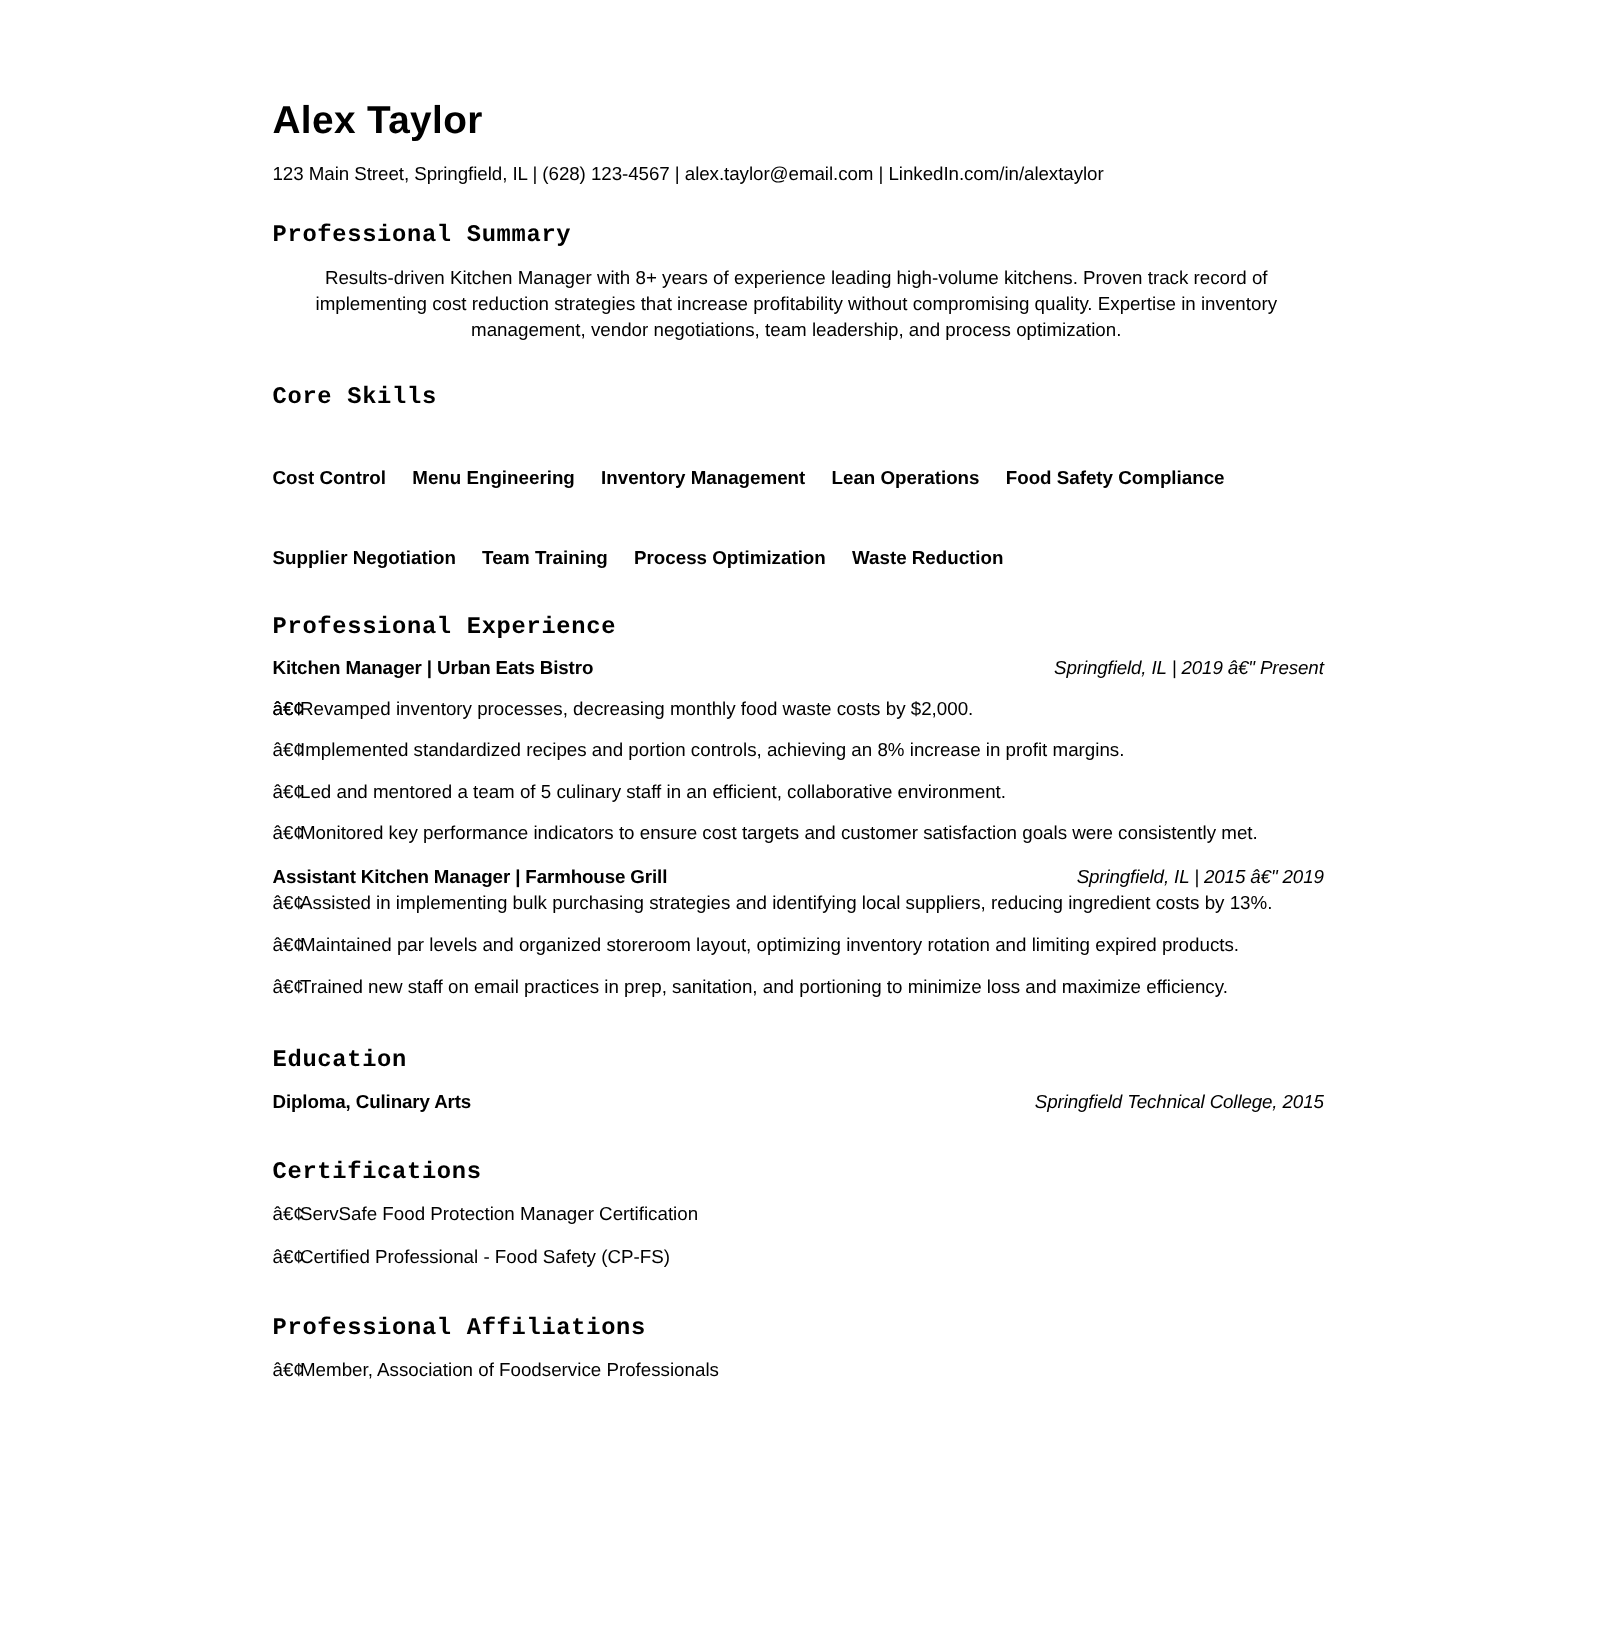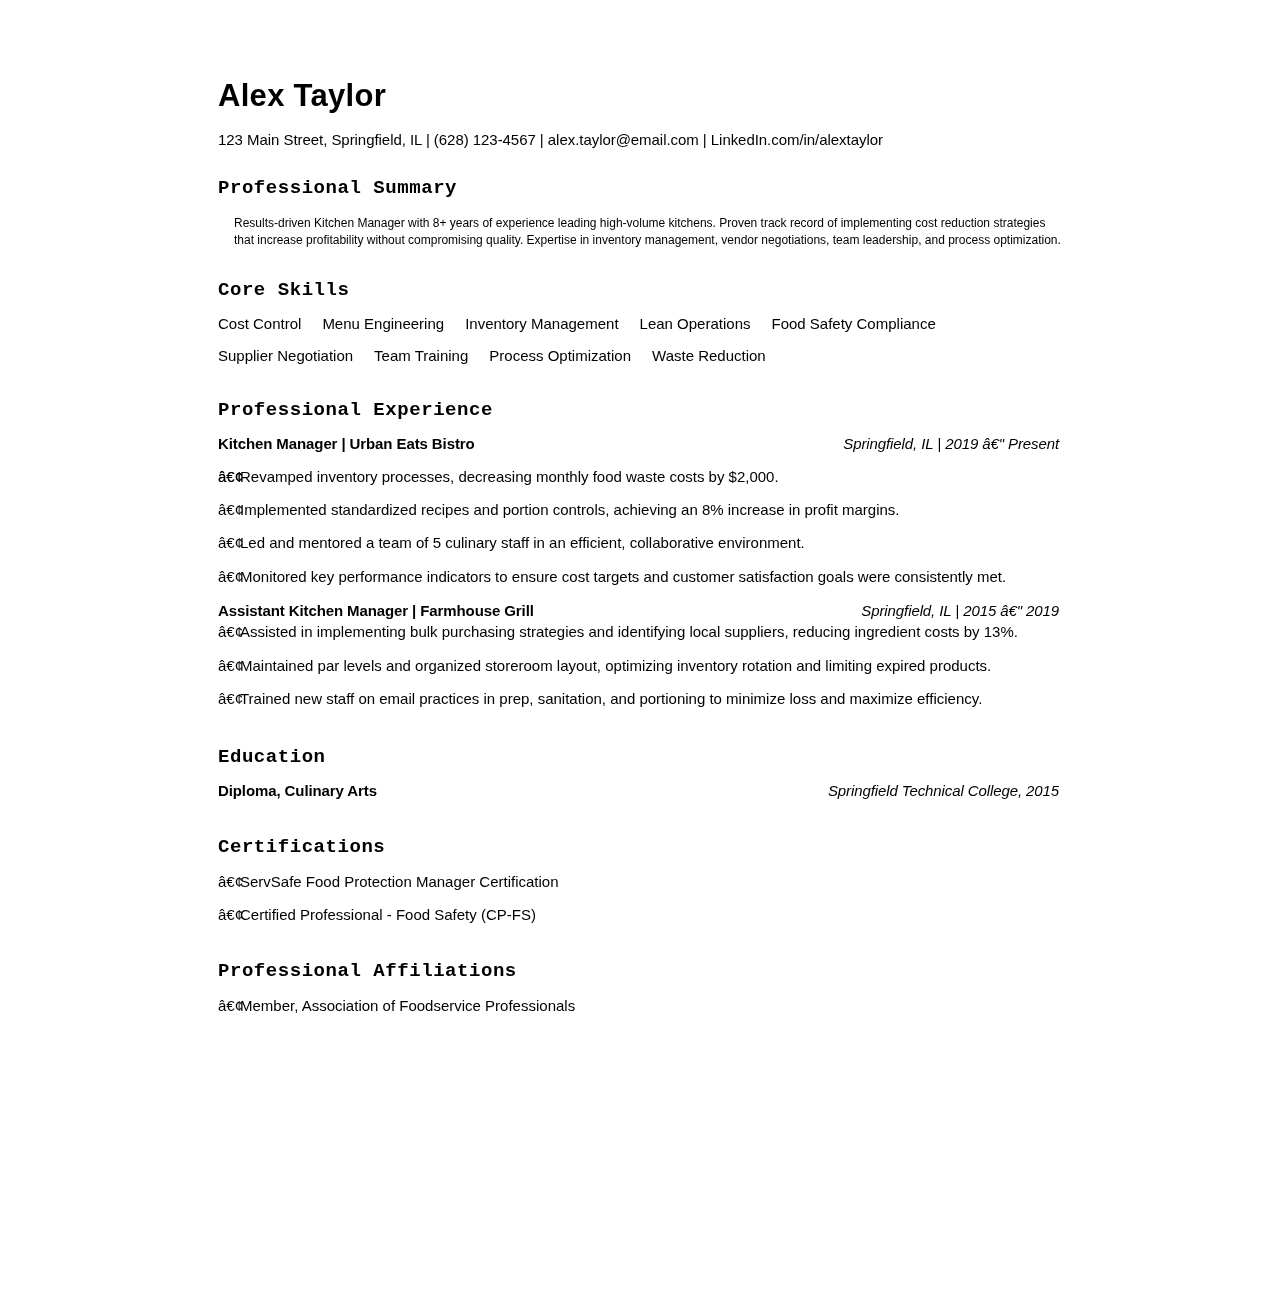--- a/index.html
+++ b/index.html
@@ -39,36 +39,38 @@
   }
   .section-title {
     font-size: 19px;
     font-weight: bold;
     letter-spacing: 0.55px;
     margin: 0 0 13px 0;
     line-height: 1.1;
     font-family: Liberation Mono, monospace;
   }
   .summary-text {
-    font-size: 12px;
+    font-size: 15px;
     line-height: 1.42;
-    margin: 16px;
+    margin: 4px;
     width: 830px;
+    text-align: center;
   }
   .skills-row {
     font-size: 15px;
     line-height: 1.35;
     margin-bottom: 12px;
     white-space: nowrap;
   }
   .skill {
     display: inline-block;
     margin-right: 21px;
-  }
-  .skill:last-child { margin-right: 0; }
+    font-weight: bold;
+  }
+  .skill:last-child { margin-right: 0; margin-top: 32px; }
 
   .job-header {
     display: flex;
     justify-content: space-between;
     align-items: flex-start;
     font-size: 15px;
     line-height: 1.3;
     width: 841px;
   }
   .job-title {

